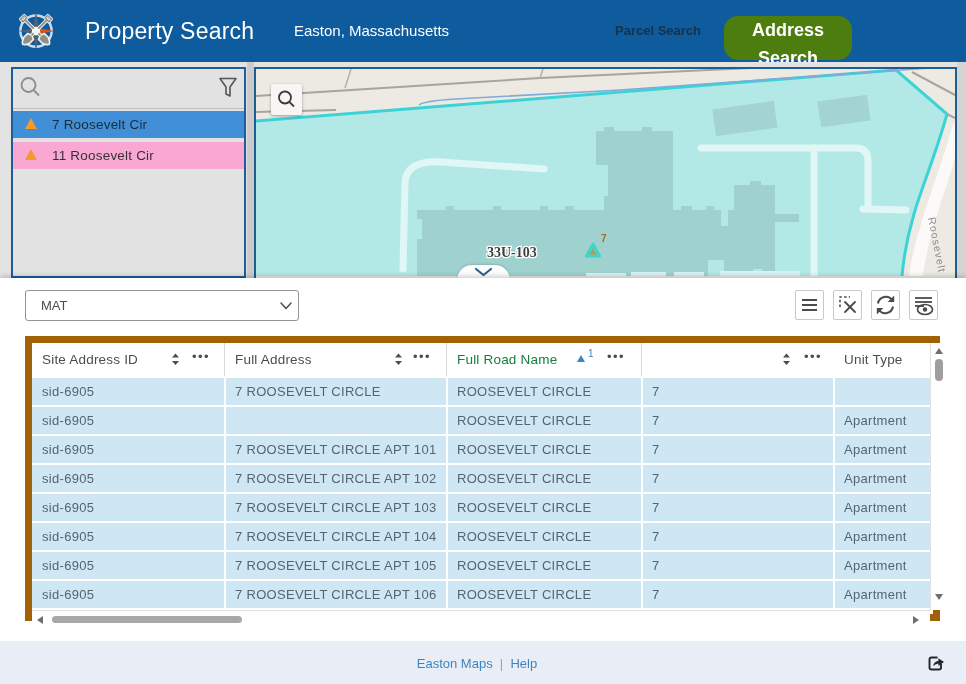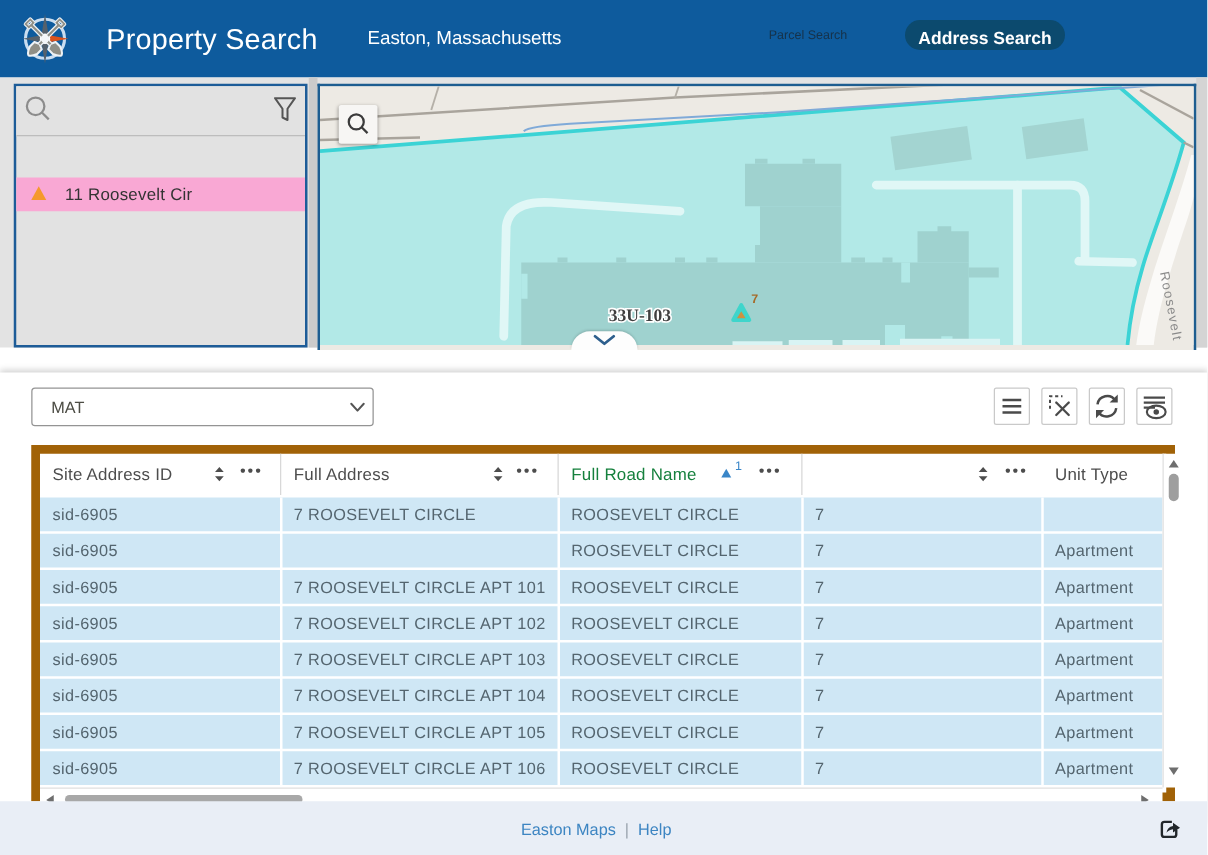--- a/index.html
+++ b/index.html
@@ -6,41 +6,41 @@
 html,body { width:966px; height:684px; overflow:hidden; background:#fff;
   font-family:"Liberation Sans", sans-serif; }
 .abs { position:absolute; }
 #page { position:relative; width:966px; height:684px; background:#fff; }
 #topsec { position:absolute; left:0; top:62px; width:966px; height:216px; background:#e3e3e3; }
 
 
 #hdr { position:absolute; left:0; top:0; width:966px; height:62px; background:#0e5b9d; }
 #hdr .title { position:absolute; left:85px; top:18px; font-size:23px; color:#fff; letter-spacing:0.2px; }
 #hdr .sub { position:absolute; left:294px; top:22px; font-size:15px; color:#fff; }
-#hdr .parcel { position:absolute; left:615px; top:23px; font-size:10px; font-weight:normal; color:#16324a; }
-#hdr .addrbtn { position:absolute; left:724px; top:16px; width:128px; height:24px; border-radius:14px;
-  background:#0c4a6e; color:#fff; font-size:14px; font-weight:bold; text-align:center; line-height:28px; }
+#hdr .parcel { position:absolute; left:615px; top:23px; font-size:13px; font-weight:bold; color:#16324a; }
+#hdr .addrbtn { position:absolute; left:724px; top:16px; width:128px; height:44px; border-radius:14px;
+  background:#4d7c0f; color:#fff; font-size:18px; font-weight:bold; text-align:center; line-height:28px; }
 
 
 #lp { position:absolute; left:11px; top:67px; width:235px; height:211px; background:#e2e2e2; border:2px solid #1d5c98; }
 #lp .searchbar { position:absolute; left:0; top:0; width:231px; height:40px; background:#e2e2e2; border-bottom:1px solid #bdbdbd; }
 #lp .row1 { position:absolute; left:0; top:42px; width:231px; height:27px; background:#4190d7; }
 #lp .row2 { position:absolute; left:0; top:73px; width:231px; height:27px; background:#f9a8d4; }
 .tri { position:absolute; width:0; height:0; border-left:6px solid transparent; border-right:6px solid transparent; border-bottom:11px solid #f5992c; }
 #lp .rowtxt { position:absolute; left:39px; top:6px; font-size:13.5px; letter-spacing:0.2px; color:#1d2b36; }
 
 
 #split { position:absolute; left:247px; top:62px; width:7px; height:216px; background:#cbcbcb; }
 #mapwrap { position:absolute; left:254px; top:67px; width:703px; height:213px; border:2px solid #1d5d90; border-bottom:none; background:#edeae4; overflow:hidden; }
 #rstrip { position:absolute; left:957px; top:62px; width:9px; height:216px; background:#d4d4d4; }
 #mapbtn { position:absolute; left:15px; top:15px; width:31px; height:31px; background:#f7f6f4; border-radius:2px; box-shadow:0 1px 3px rgba(0,0,0,0.35); }
 #maptab { position:absolute; left:201px; top:196px; width:53px; height:15px; background:#fdfdfd; border-radius:15px 15px 0 0; box-shadow:0 -1px 2px rgba(0,0,0,0.15); }
 
 
-#bp { position:absolute; left:0; top:278px; width:966px; height:363px; background:#fff; box-shadow:0 -2px 5px rgba(0,0,0,0.18);margin-top:20px; }
+#bp { position:absolute; left:0; top:278px; width:966px; height:363px; background:#fff; box-shadow:0 -2px 5px rgba(0,0,0,0.18); }
 #dd { position:absolute; left:25px; top:12px; width:274px; height:31px; border:1px solid #949494; border-radius:3px; background:#fff; }
 #dd .lbl { position:absolute; left:15px; top:7px; font-size:13px; color:#4c4c44; }
 .ibtn { position:absolute; top:12px; width:29px; height:30px; border:1px solid #c9c9c9; border-radius:2px; background:#fff; }
 
 
 #tbl { position:absolute; left:25px; top:58px; width:915px; height:285px; border:7px solid #a16207; background:#fff; }
 .th { position:absolute; top:0; height:33px; border-right:1px solid #d8d8d8; font-size:13.5px; letter-spacing:0.2px; color:#4d4d4d; }
 .th .t { position:absolute; left:10px; top:9px; white-space:nowrap; }
 .rowsbg { position:absolute; left:0; top:35px; width:898px; height:232px; }
 .trow { position:absolute; left:0; width:898px; height:27px; background:#cfe7f5; }
@@ -96,20 +96,24 @@
 
   <div id="lp">
     <div class="searchbar">
       <svg class="abs" style="left:4px; top:5px;" width="26" height="26" viewBox="0 0 26 26">
         <circle cx="11.5" cy="11" r="7" fill="none" stroke="#8c8c8c" stroke-width="1.8"></circle>
         <line x1="16.5" y1="16" x2="22" y2="21.5" stroke="#8c8c8c" stroke-width="1.8"></line>
       </svg>
       <svg class="abs" style="left:205px; top:8px;" width="20" height="22" viewBox="0 0 20 22">
         <path d="M 2,1.5 L 18,1.5 L 12,10 L 12,19 L 8,17 L 8,10 Z" fill="none" stroke="#555" stroke-width="1.6" stroke-linejoin="round"></path>
       </svg>
+    </div>
+    <div class="row1">
+      <div class="tri" style="left:12px; top:7px;"></div>
+      <div class="rowtxt">7 Roosevelt Cir</div>
     </div>
     <div class="row2">
       <div class="tri" style="left:12px; top:7px;"></div>
       <div class="rowtxt" style="color:#333;">11 Roosevelt Cir</div>
     </div>
   </div>
 
   <div id="split"></div>
   <div id="rstrip"></div>
   <div id="mapwrap">

